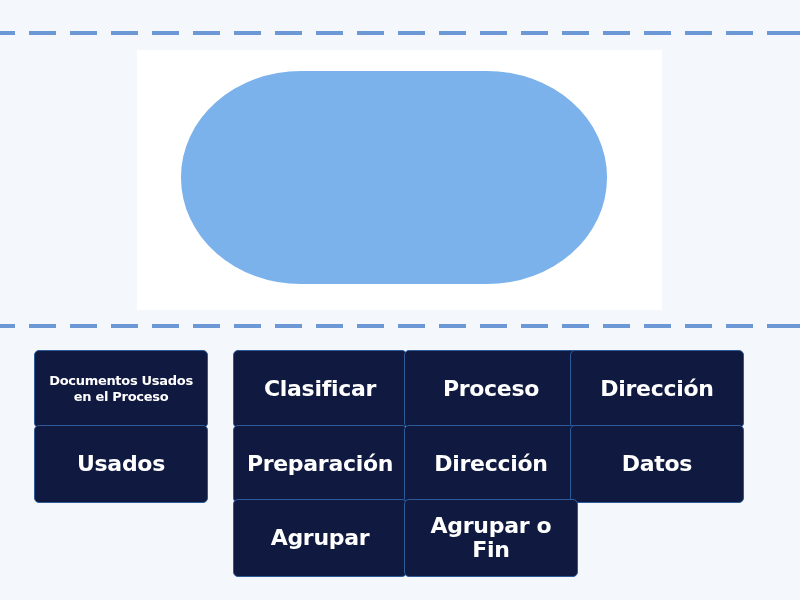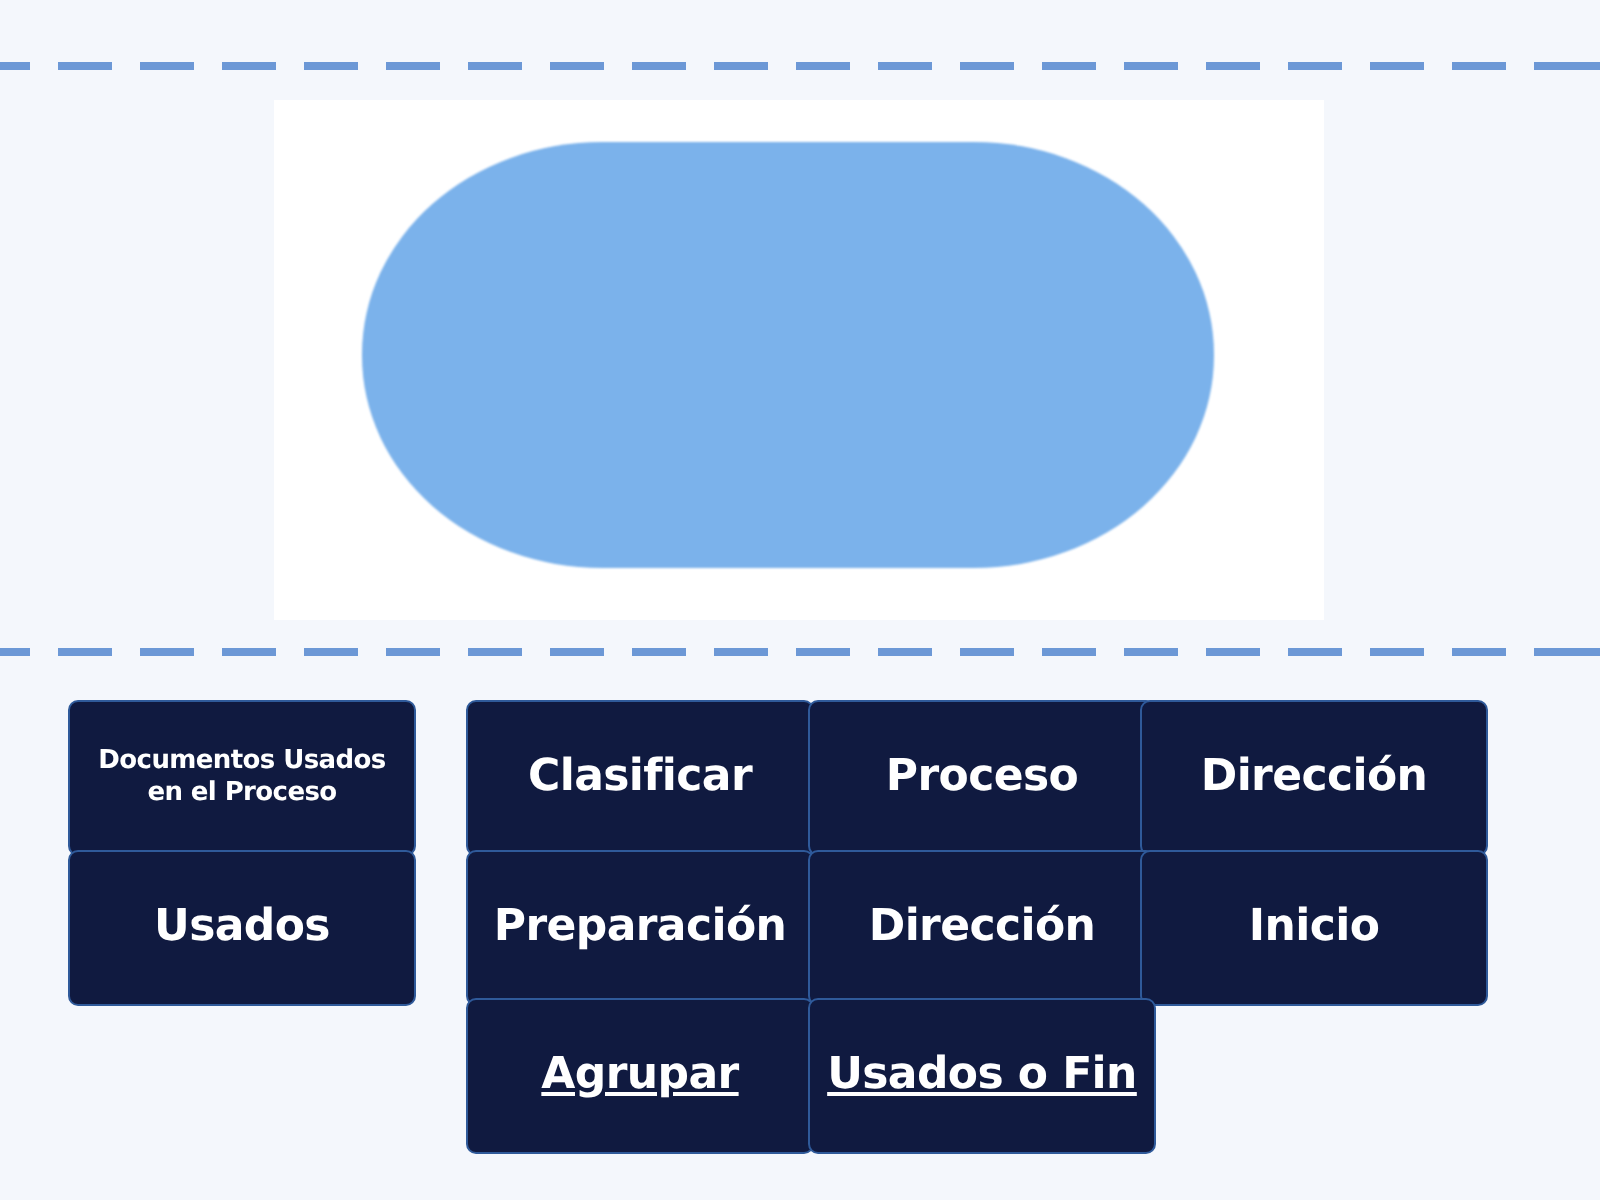--- a/index.html
+++ b/index.html
@@ -47,37 +47,37 @@
     font-weight: bold;
     font-size: 22px;
     letter-spacing: -0.3px;
     box-sizing: border-box;
     cursor: pointer;
     padding: 11px 4px;
     line-height: 1.1;
   }
   .opt.small { font-size: 13px; line-height: 1.2; }
   .c0 { left: 0px; } .c1 { left: 199px; } .c2 { left: 370px; } .c3 { left: 536px; }
-  .r0 { top: 0px; } .r1 { top: 75px; } .r2 { top: 149px; text-decoration: underline; }
+  .r0 { top: 0px; } .r1 { top: 75px; } .r2 { top: 149px; }
 </style>
 </head>
 <body>
 
 <div class="dash-line top"></div>
 
 <div class="image-box">
   <div class="terminal-shape"></div>
 </div>
 
 <div class="dash-line bottom"></div>
 
 <div class="options">
   <div class="opt small c0 r0">Documentos Usados en el Proceso</div>
   <div class="opt c1 r0">Clasificar</div>
   <div class="opt c2 r0">Proceso</div>
   <div class="opt c3 r0">Dirección</div>
   <div class="opt c0 r1">Usados</div>
   <div class="opt c1 r1">Preparación</div>
   <div class="opt c2 r1">Dirección</div>
-  <div class="opt c3 r1">Inicio</div>
+  <div class="opt c3 r1">Datos</div>
   <div class="opt c1 r2">Agrupar</div>
-  <div class="opt c2 r2">Usados o Fin</div>
+  <div class="opt c2 r2">Agrupar o Fin</div>
 </div>
 
 </body></html>

